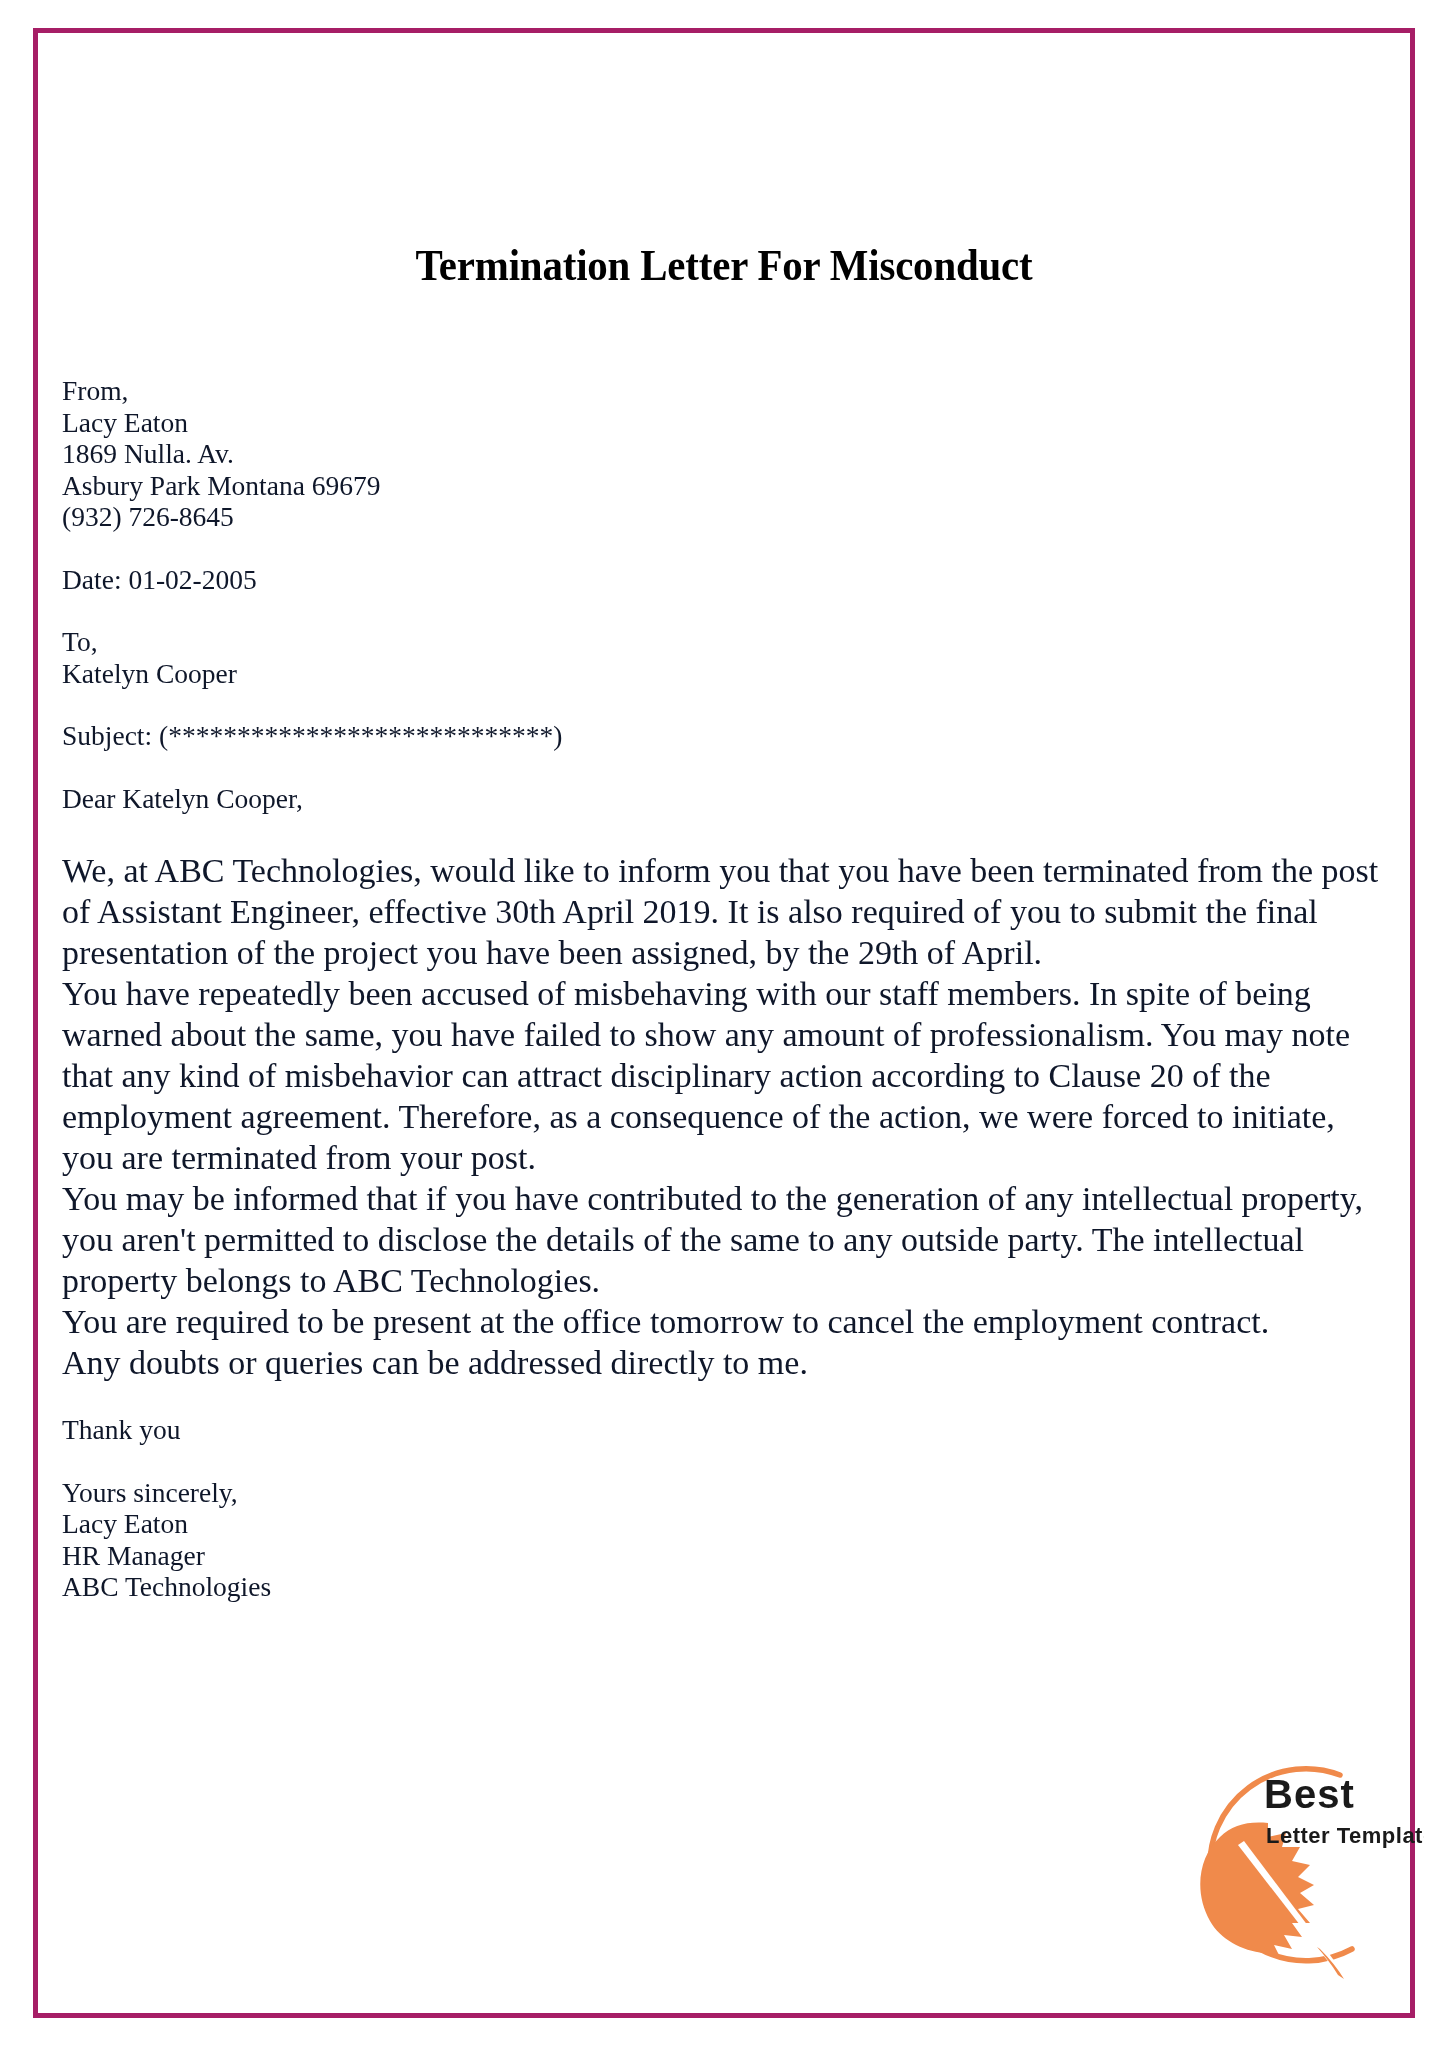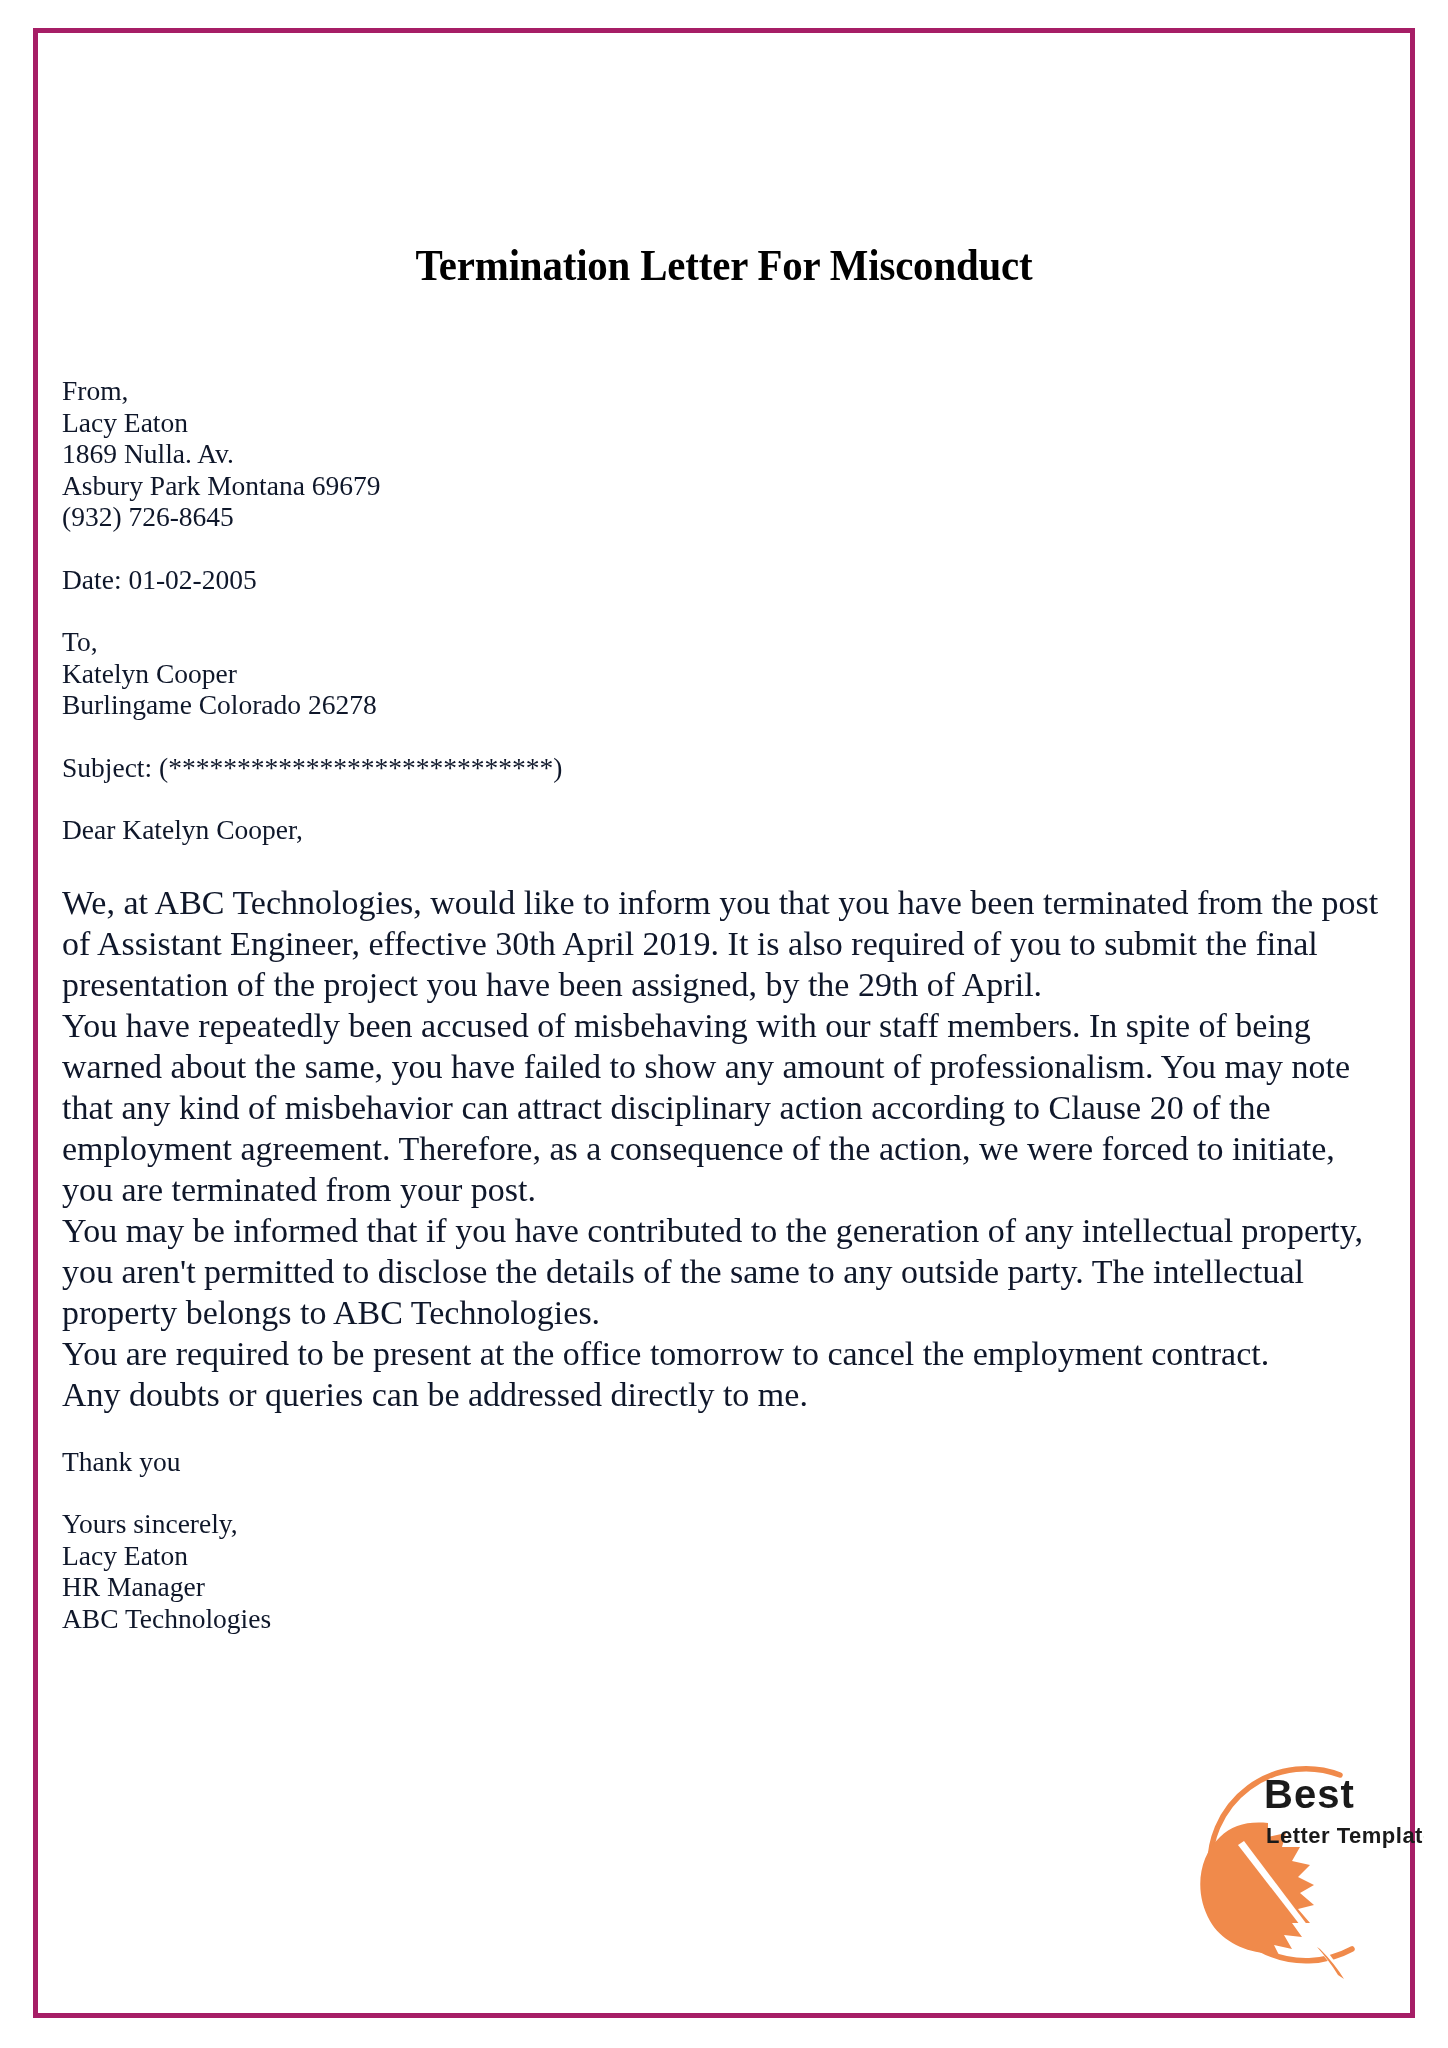--- a/index.html
+++ b/index.html
@@ -112,21 +112,20 @@
         <p class="line">(932) 726-8645</p>
       </div>
 
       <div class="block">
         <p class="line">Date: 01-02-2005</p>
       </div>
 
       <div class="block">
         <p class="line">To,</p>
         <p class="line">Katelyn Cooper</p>
-        <p class="line">Burlingame Colorado 26278</p>
       </div>
 
       <div class="block">
         <p class="line subject-line">Subject: (****************************)</p>
       </div>
 
       <div class="block tight">
         <p class="line">Dear Katelyn Cooper,</p>
       </div>
 

